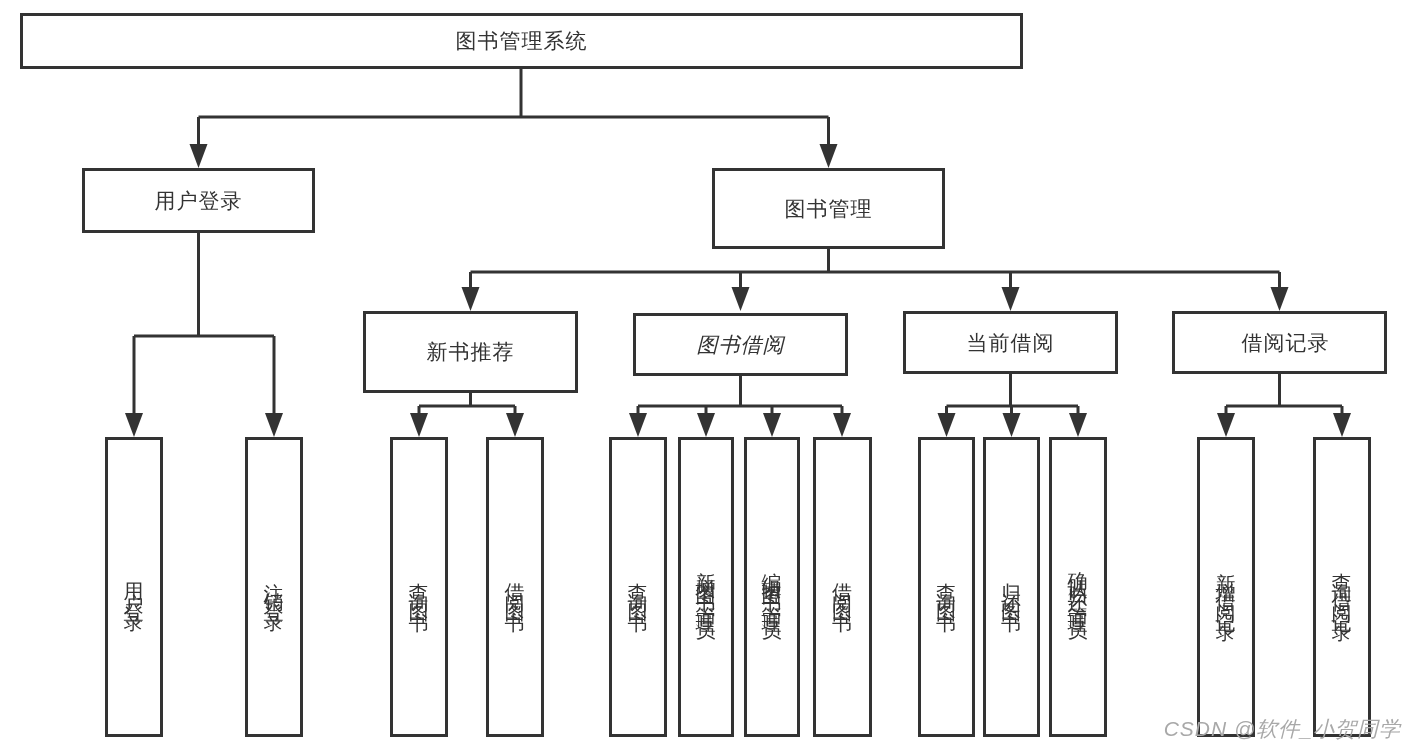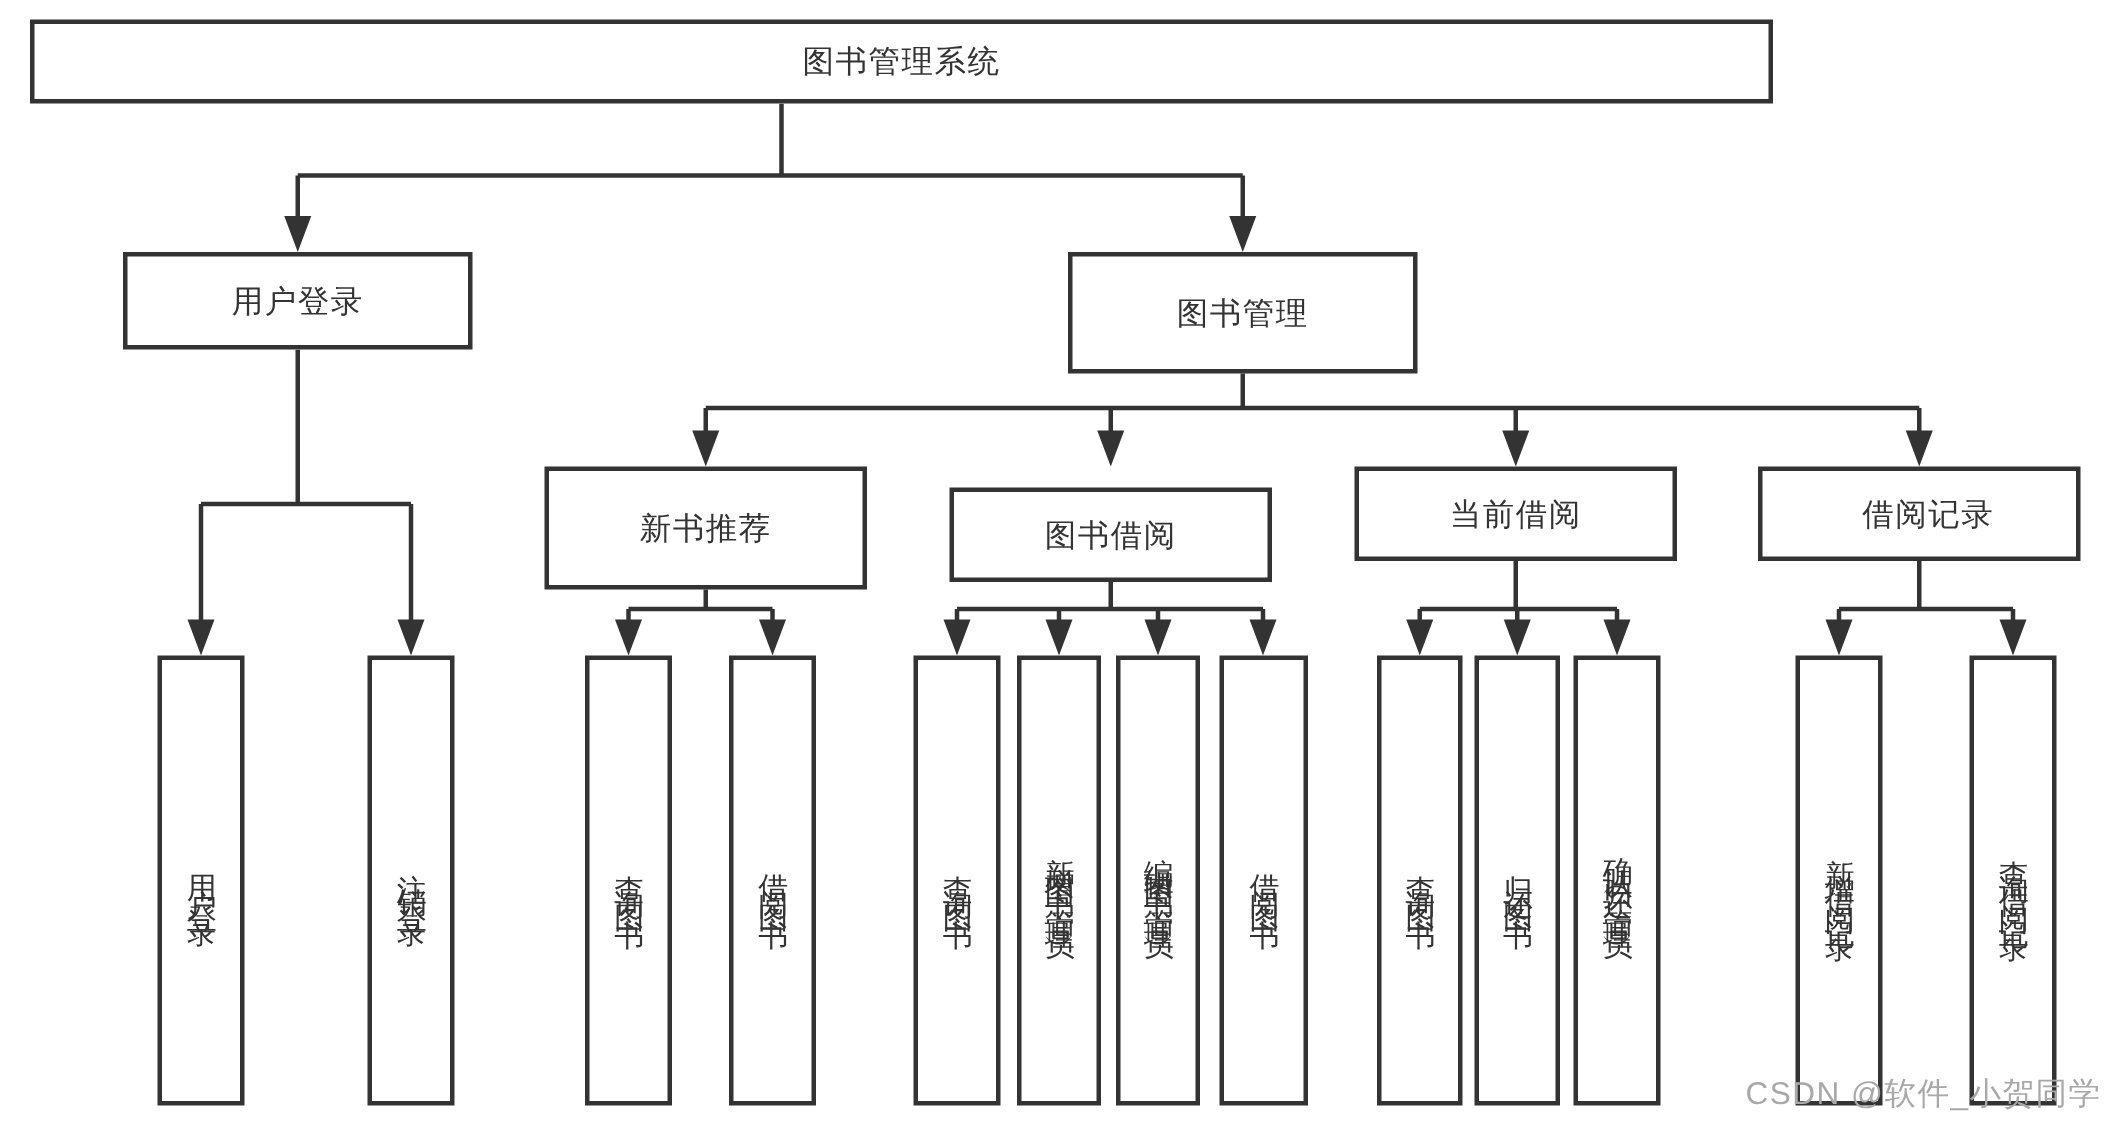--- a/index.html
+++ b/index.html
@@ -9,21 +9,21 @@
   .cline{stroke:var(--line,#333333);stroke-width:3;fill:none;}
   .carrow{fill:var(--line,#333333);stroke:none;}
   .hbox{position:absolute;box-sizing:border-box;border:3px solid var(--box_border,#333333);
         background:#ffffff;display:flex;align-items:center;justify-content:center;
         font-size:21px;color:var(--text,#333333);letter-spacing:1px;}
   .vbox{position:absolute;box-sizing:border-box;border:3px solid var(--box_border,#333333);
         background:#ffffff;display:flex;align-items:center;justify-content:center;
         writing-mode:vertical-rl;font-size:20px;letter-spacing:10px;
         color:var(--text,#333333);line-height:1;}
   .watermark{position:absolute;right:4px;bottom:4px;font-size:21px;
-             color:var(--watermark,#a8a8a8);letter-spacing:1px;z-index:5;}
+             color:var(--watermark,#a8a8a8);letter-spacing:1px;z-index:5;font-style:italic;}
 </style>
 </head>
 <body>
 
 <div class="stage">
 
   <svg class="wires" width="1405" height="747" viewBox="0 0 1405 747">
 
     <g>
       <path class="cline" d="M521,69 V117"></path>
@@ -92,27 +92,27 @@
     <g>
       <path class="cline" d="M1279.5,374 V406"></path>
       <path class="cline" d="M1226,406 H1342"></path>
       <path class="cline" d="M1226,406 V417"></path>
       <polygon class="carrow" points="1217,413 1235,413 1226,437"></polygon>
       <path class="cline" d="M1342,406 V417"></path>
       <polygon class="carrow" points="1333,413 1351,413 1342,437"></polygon>
     </g>
   </svg>
 
-  <div class="hbox" style="left:20px;top:13px;width:1162px;height:56px;">图书管理系统</div>
+  <div class="hbox" style="left:20px;top:13px;width:1003px;height:56px;">图书管理系统</div>
 
   <div class="hbox" style="left:82px;top:168px;width:233px;height:65px;">用户登录</div>
   <div class="hbox" style="left:712px;top:168px;width:233px;height:81px;">图书管理</div>
 
   <div class="hbox" style="left:363px;top:311px;width:215px;height:82px;">新书推荐</div>
-  <div class="hbox" style="left:633px;top:325px;width:215px;height:63px;">图书借阅</div>
+  <div class="hbox" style="left:633px;top:313px;width:215px;height:63px;font-style:italic;">图书借阅</div>
   <div class="hbox" style="left:903px;top:311px;width:215px;height:63px;">当前借阅</div>
   <div class="hbox" style="left:1172px;top:311px;width:215px;height:63px;padding-left:12px;">借阅记录</div>
 
   <div class="vbox" style="left:105px;top:437px;width:58px;height:300px;">用户登录</div>
   <div class="vbox" style="left:245px;top:437px;width:58px;height:300px;">注销登录</div>
 
   <div class="vbox" style="left:390px;top:437px;width:58px;height:300px;">查询图书</div>
   <div class="vbox" style="left:486px;top:437px;width:58px;height:300px;">借阅图书</div>
 
   <div class="vbox" style="left:609px;top:437px;width:58px;height:300px;">查询图书</div>

